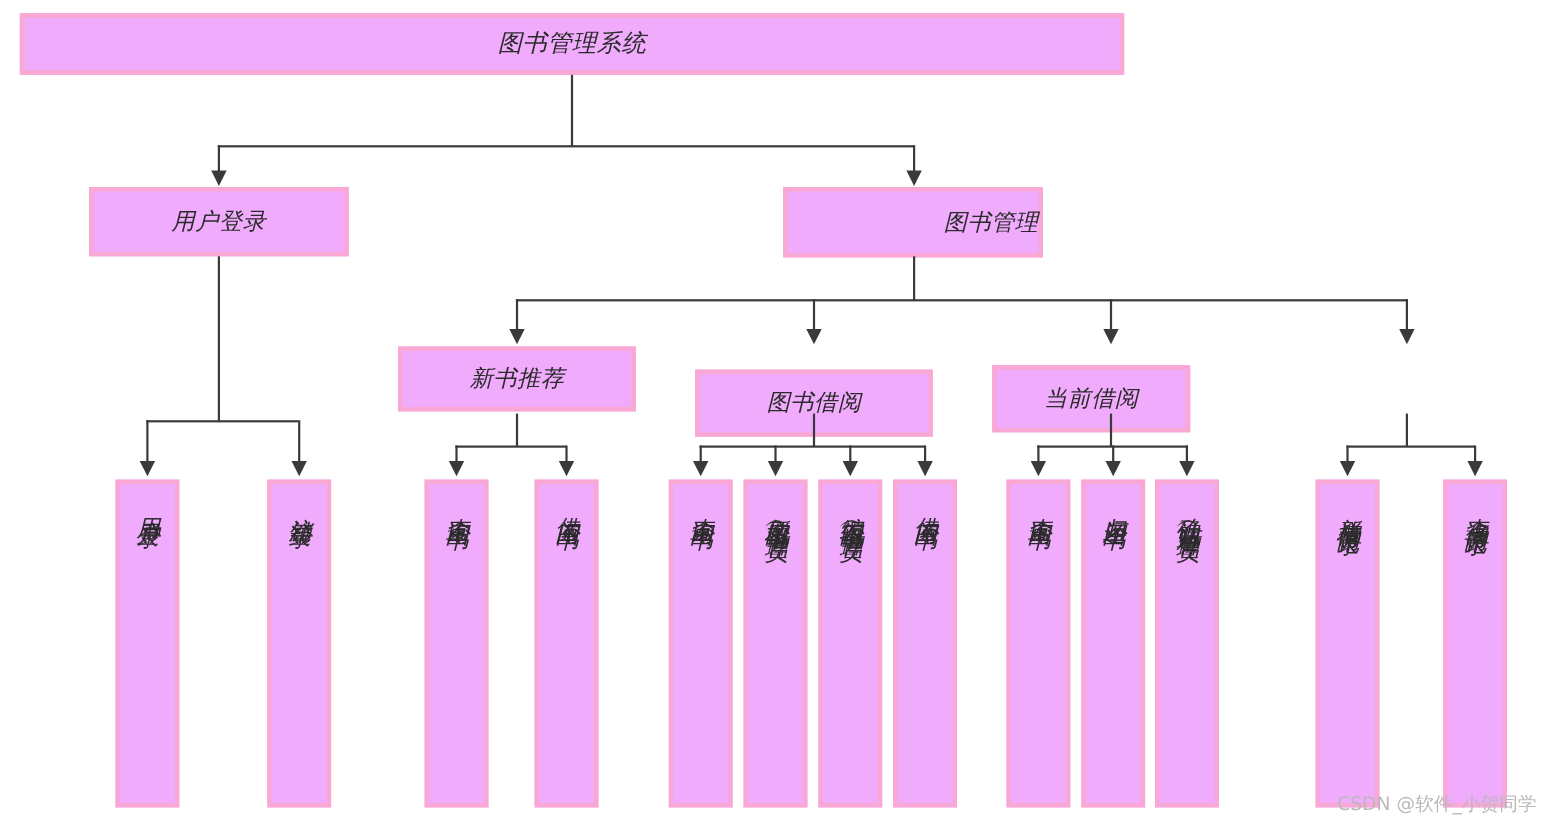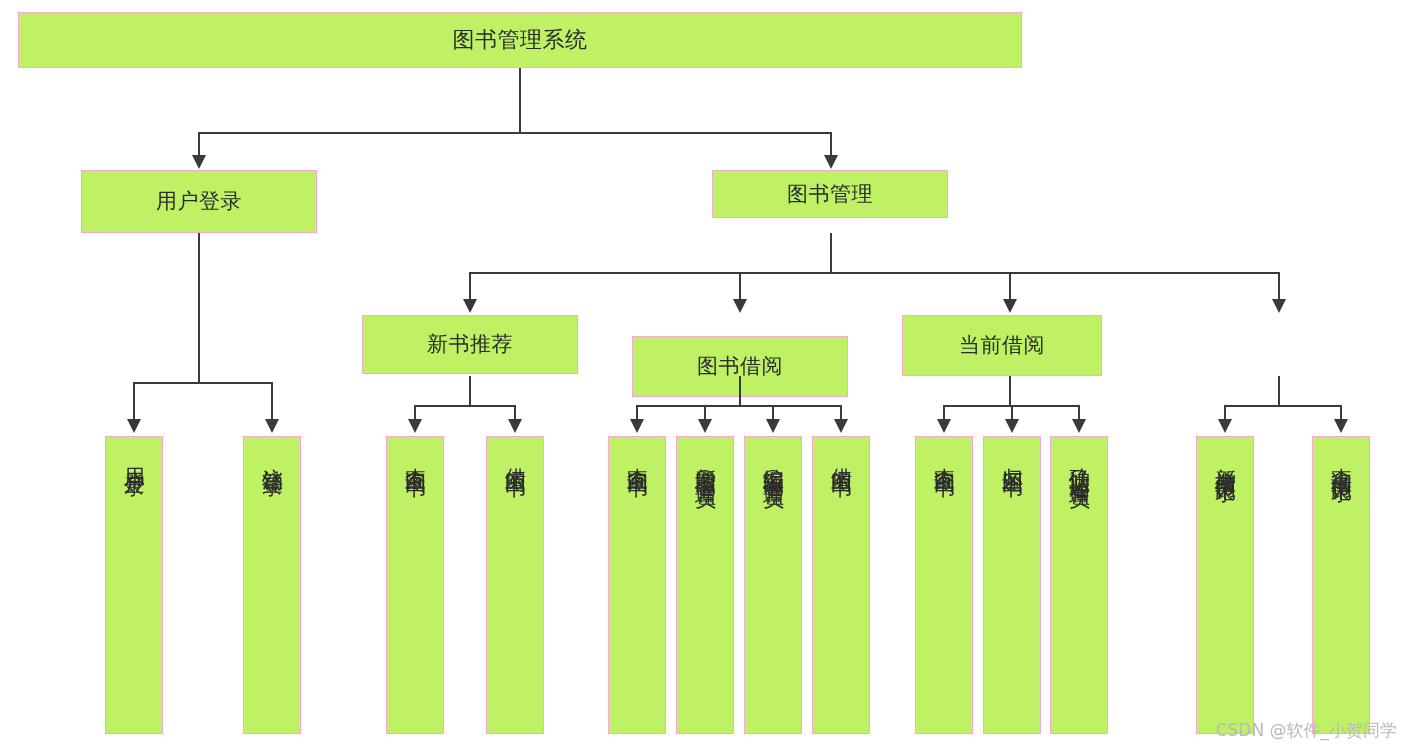--- a/index.html
+++ b/index.html
@@ -13,25 +13,26 @@
     width: 1405px;
     height: 747px;
     background: #ffffff;
     overflow: hidden;
     font-family: "DejaVu Sans", "Liberation Sans", sans-serif;
   }
   
   .node {
     position: absolute;
     box-sizing: border-box;
-    background: #bef264;
-    border: 1px solid #f9a8d4;
+    background: #f0abfc;
+    border: 4px solid #f9a8d4;
     display: flex;
     align-items: center;
     justify-content: center;
+    font-style: italic;
   }
   .node .label {
     color: #2b2b2b;
     letter-spacing: 0.5px;
     line-height: 1.18;
     white-space: nowrap;
   }
   
   .node.horizontal .label {
     writing-mode: horizontal-tb;
@@ -84,33 +85,33 @@
 <div id="canvas">
 
   <div class="node horizontal root" style="left:18px; top:12px; width:1004px; height:56px;">
     <span class="label">图书管理系统</span>
   </div>
 
   <div class="node horizontal" style="left:81px; top:170px; width:236px; height:63px;">
     <span class="label">用户登录</span>
   </div>
 
-  <div class="node horizontal" style="left:712px; top:170px; width:236px; height:48px;">
+  <div class="node horizontal" style="left:712px; top:170px; width:236px; height:64px;justify-content:flex-end;">
     <span class="label">图书管理</span>
   </div>
 
   <div class="node horizontal" style="left:362px; top:315px; width:216px; height:59px;">
     <span class="label">新书推荐</span>
   </div>
 
   <div class="node horizontal" style="left:632px; top:315px; width:216px; height:61px;margin-top:21px;">
     <span class="label">图书借阅</span>
   </div>
 
-  <div class="node horizontal" style="left:902px; top:315px; width:200px; height:61px;">
+  <div class="node horizontal" style="left:902px; top:332px; width:180px; height:61px;">
     <span class="label">当前借阅</span>
   </div>
 
 
   <div class="node leaf" style="left:105px; top:436px; width:58px; height:298px;">
     <span class="label">用户登录</span>
   </div>
   <div class="node leaf" style="left:243px; top:436px; width:58px; height:298px;">
     <span class="label">注销登录</span>
   </div>

